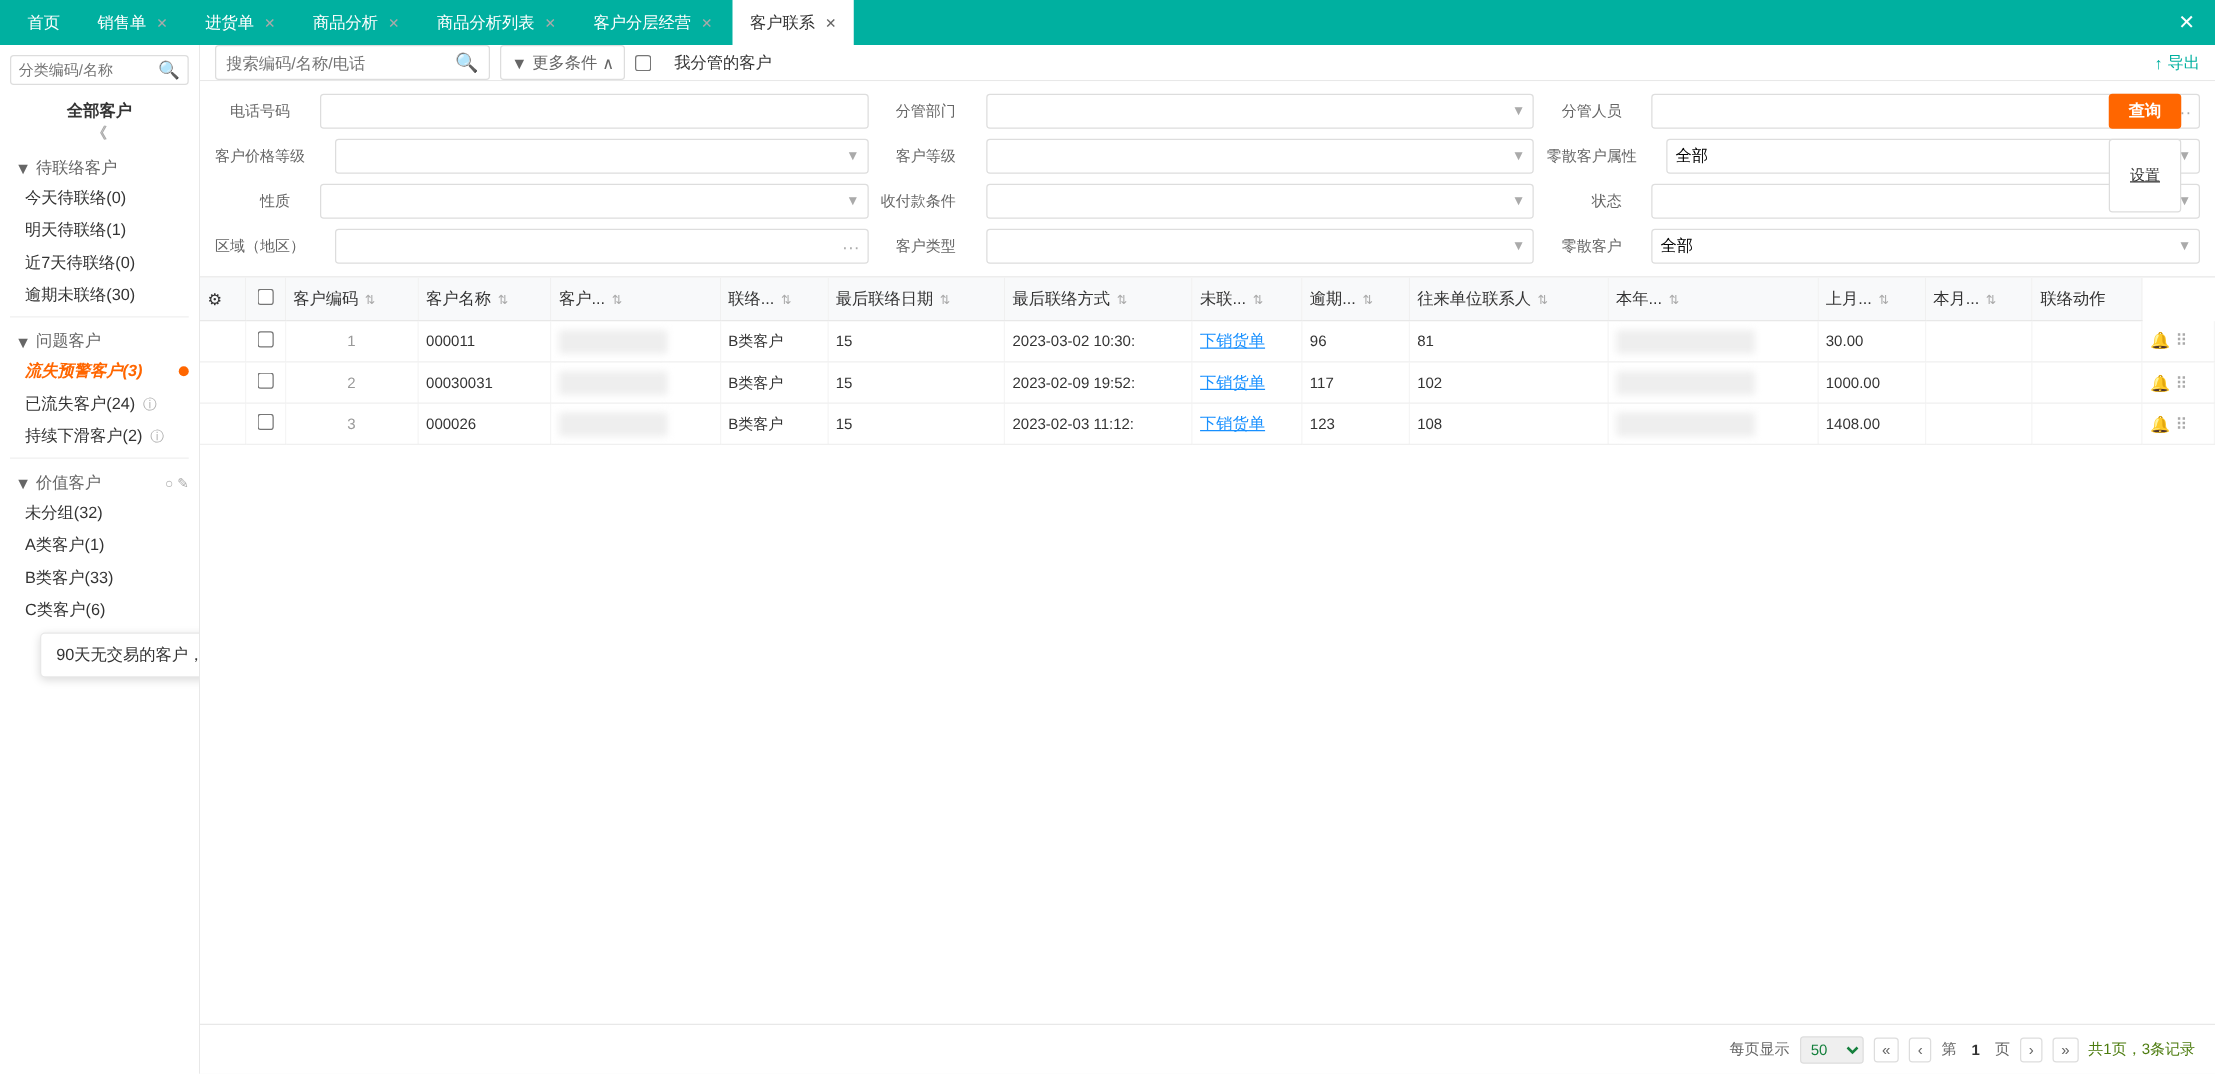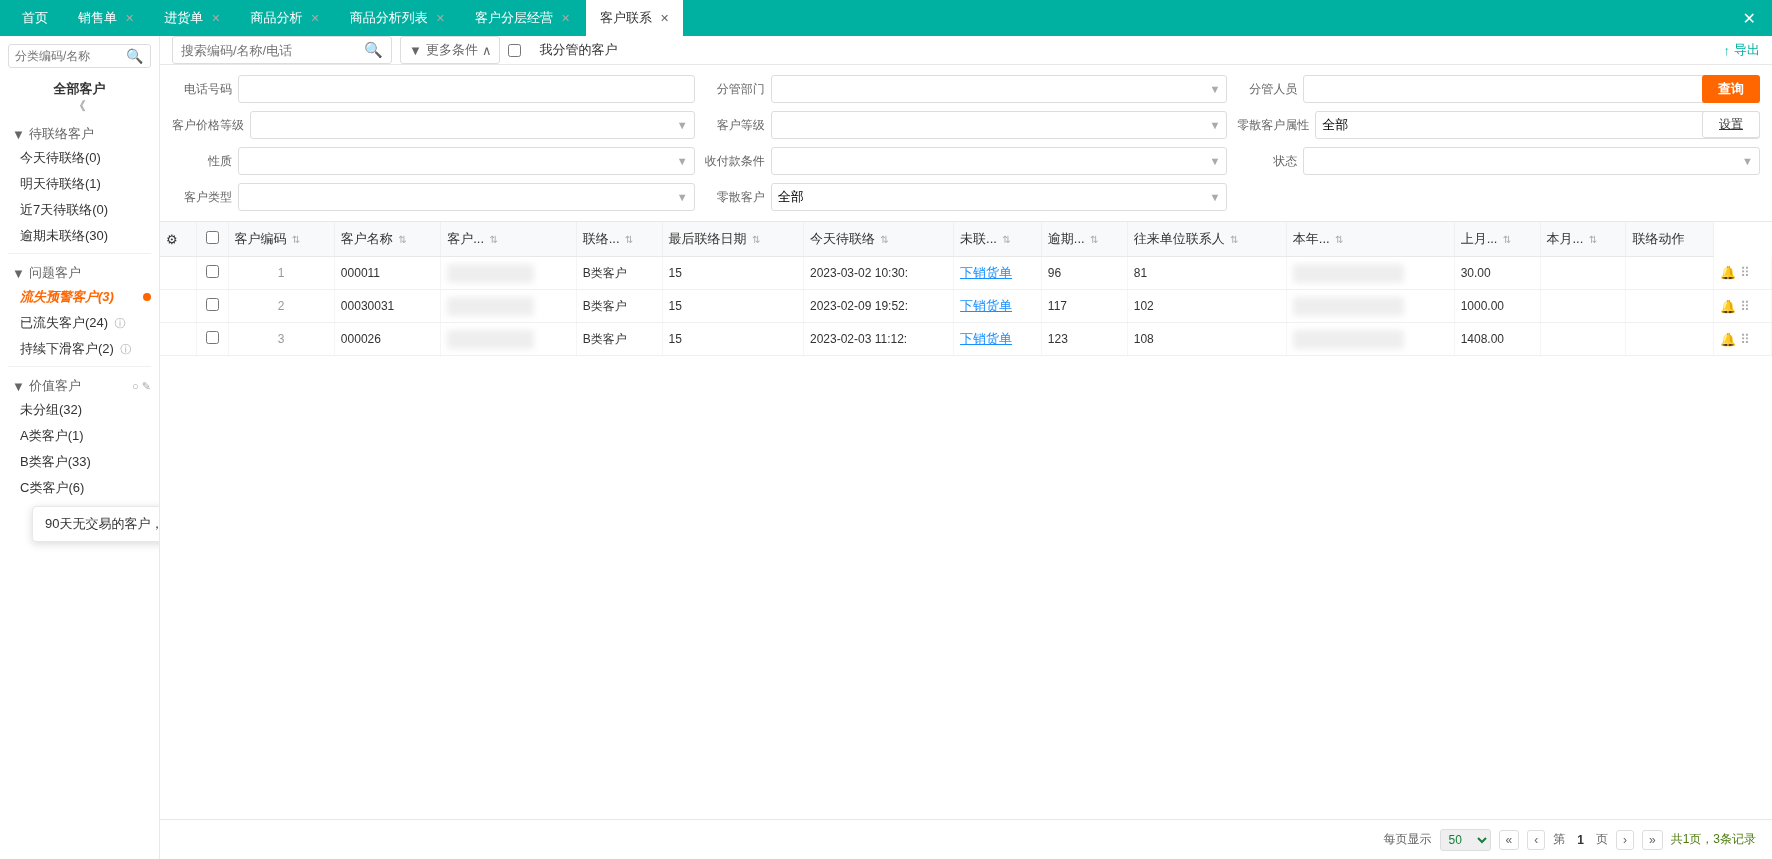--- a/index.html
+++ b/index.html
@@ -94,25 +94,25 @@
     }
     .filter-select .arrow { color: #aaa; font-size: 11px; }
     .filter-select-text { color: #999; font-size: 12px; }
 
     .btn-query {
       background: #ff6600; color: white; border: none; border-radius: 3px;
       padding: 5px 16px; cursor: pointer; font-size: 13px; font-weight: bold;
     }
     .btn-settings {
       background: white; color: #333; border: 1px solid #ddd; border-radius: 3px;
-      padding: 4px 12px; cursor: pointer; font-size: 12px; margin-top: 4px; text-decoration: underline;
+      padding: 20px 12px; cursor: pointer; font-size: 12px; margin-top: 4px; text-decoration: underline;
     }
 
     .filter-actions {
-      position: absolute; right: 12px; top: 10px;
+      position: absolute; right: 27px; top: 10px;
       display: flex; flex-direction: column; gap: 4px;
     }
 
     .dots-btn { color: #aaa; cursor: pointer; font-size: 14px; }
 
     
     .table-area { flex: 1; overflow: auto; padding: 0; }
 
     table { width: 100%; border-collapse: collapse; }
     thead tr { background: #f8f9fa; }
@@ -165,21 +165,21 @@
       box-shadow: 0 2px 8px rgba(0,0,0,0.15); z-index: 100; white-space: nowrap;
       top: 248px; left: 32px;
     }
 
     .action-icons { display: flex; gap: 4px; }
     .action-icon { color: #aaa; cursor: pointer; font-size: 13px; }
 
     .filter-grid-row {
       display: grid; grid-template-columns: 1fr 1fr 1fr; gap: 10px; margin-bottom: 8px;
     }
-    .filter-cell { display: flex; align-items: center; gap: 6px; }
+    .filter-cell { display: flex; align-items: center; gap: 24px; }
     .filter-lbl { color: #666; font-size: 12px; white-space: nowrap; min-width: 60px; text-align: right; }
 
   </style>
 </head>
 <body>
 
 <div class="top-nav">
   <div class="nav-item">
     <span>首页</span>
   </div>
@@ -374,20 +374,27 @@
           <span class="filter-lbl">状态</span>
           <div class="filter-select">
             <span class="filter-select-text"></span>
             <span class="arrow">▼</span>
           </div>
         </div>
       </div>
 
       <div class="filter-grid-row" style="margin-bottom:0;">
         <div class="filter-cell">
+          <span class="filter-lbl">区域（地区）</span>
+          <div class="filter-select">
+            <span class="filter-select-text"></span>
+            <span class="dots-btn">···</span>
+          </div>
+        </div>
+        <div class="filter-cell">
           <span class="filter-lbl">客户类型</span>
           <div class="filter-select">
             <span class="filter-select-text"></span>
             <span class="arrow">▼</span>
           </div>
         </div>
         <div class="filter-cell">
           <span class="filter-lbl">零散客户</span>
           <div class="filter-select">
             <span>全部</span>
@@ -426,21 +433,21 @@
             </th>
             <th>
               <span>联络...</span>
               <span class="sort-arrow">⇅</span>
             </th>
             <th>
               <span>最后联络日期</span>
               <span class="sort-arrow">⇅</span>
             </th>
             <th>
-              <span>今天待联络</span>
+              <span>最后联络方式</span>
               <span class="sort-arrow">⇅</span>
             </th>
             <th>
               <span>未联...</span>
               <span class="sort-arrow">⇅</span>
             </th>
             <th>
               <span>逾期...</span>
               <span class="sort-arrow">⇅</span>
             </th>

